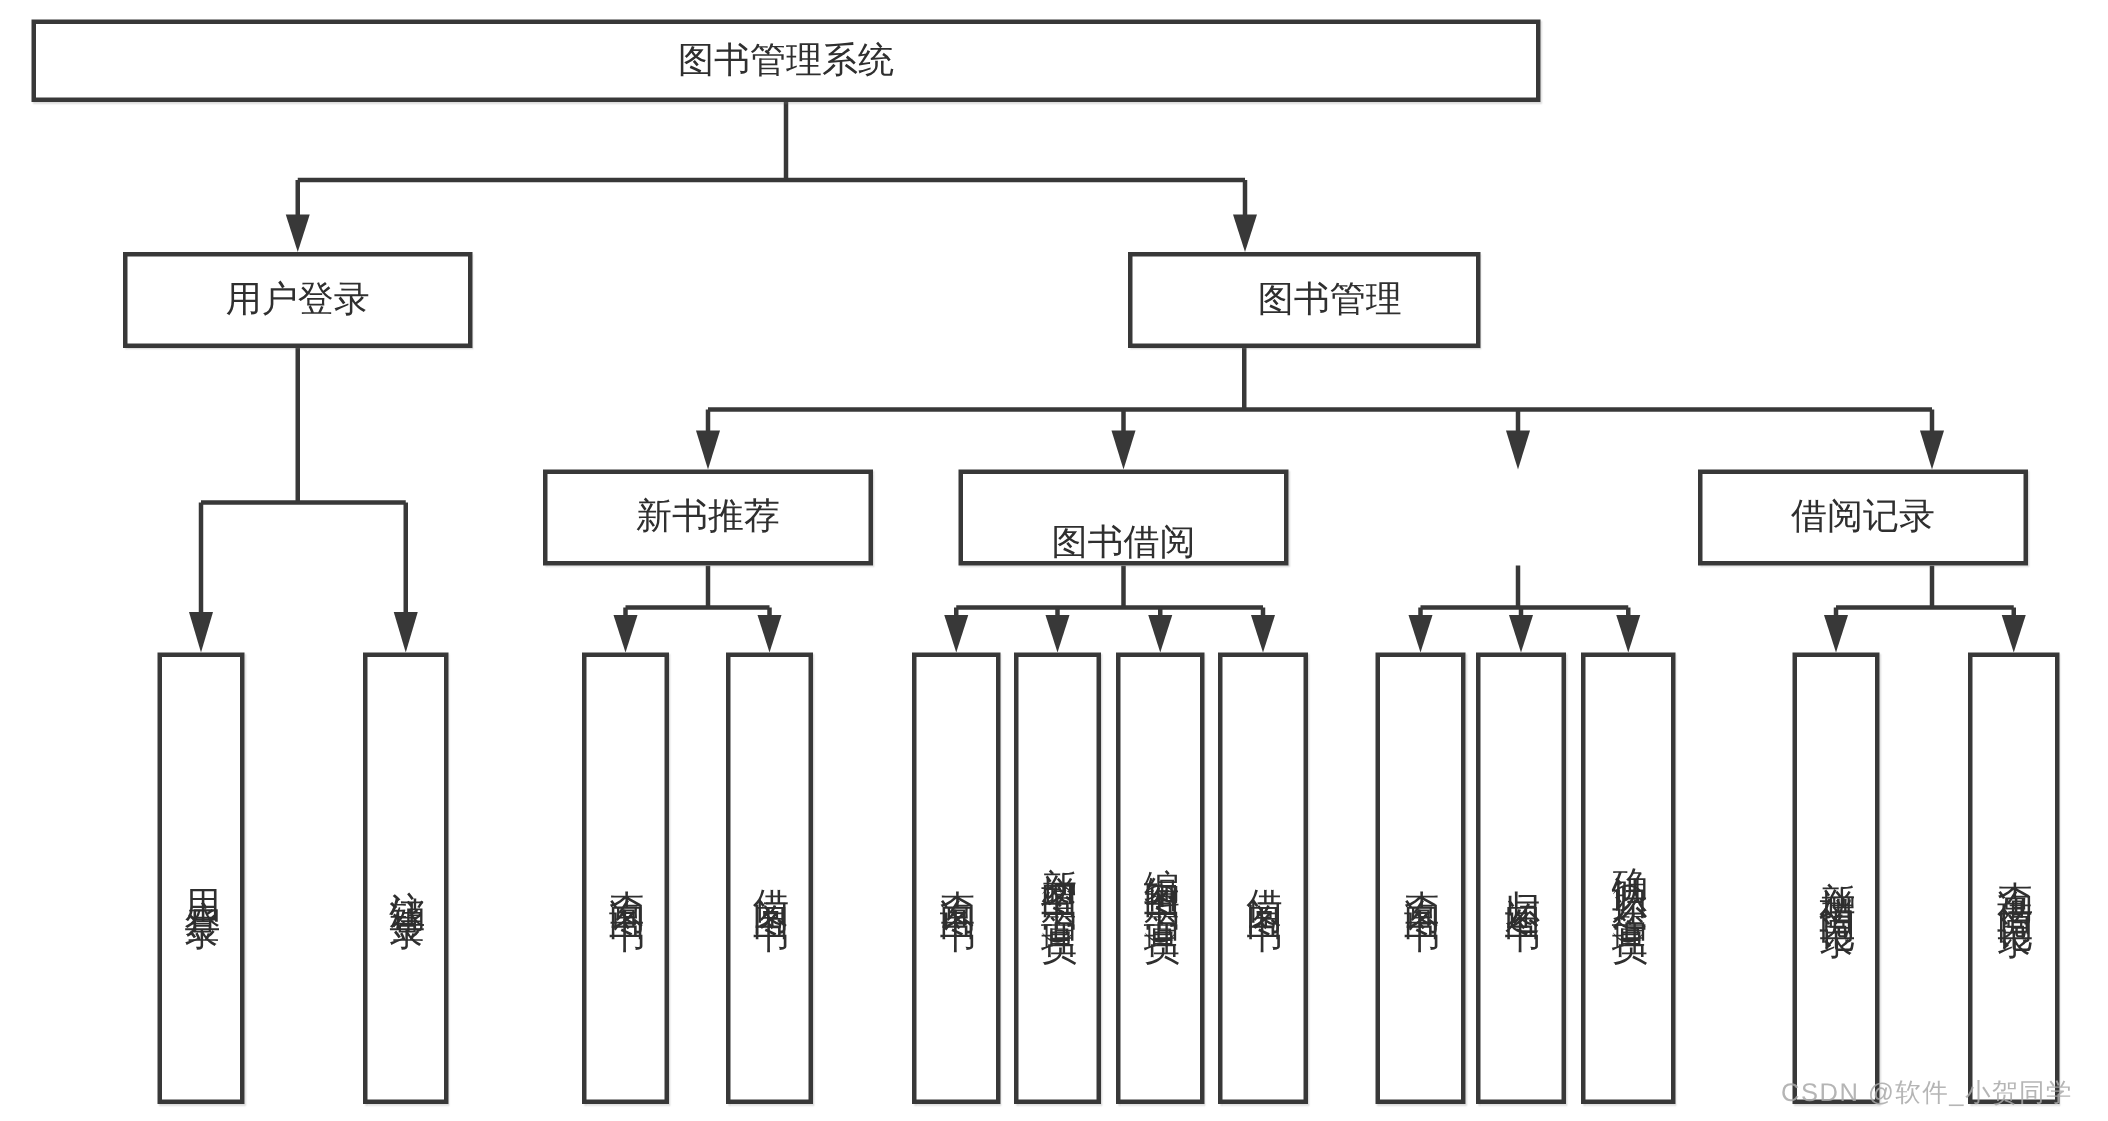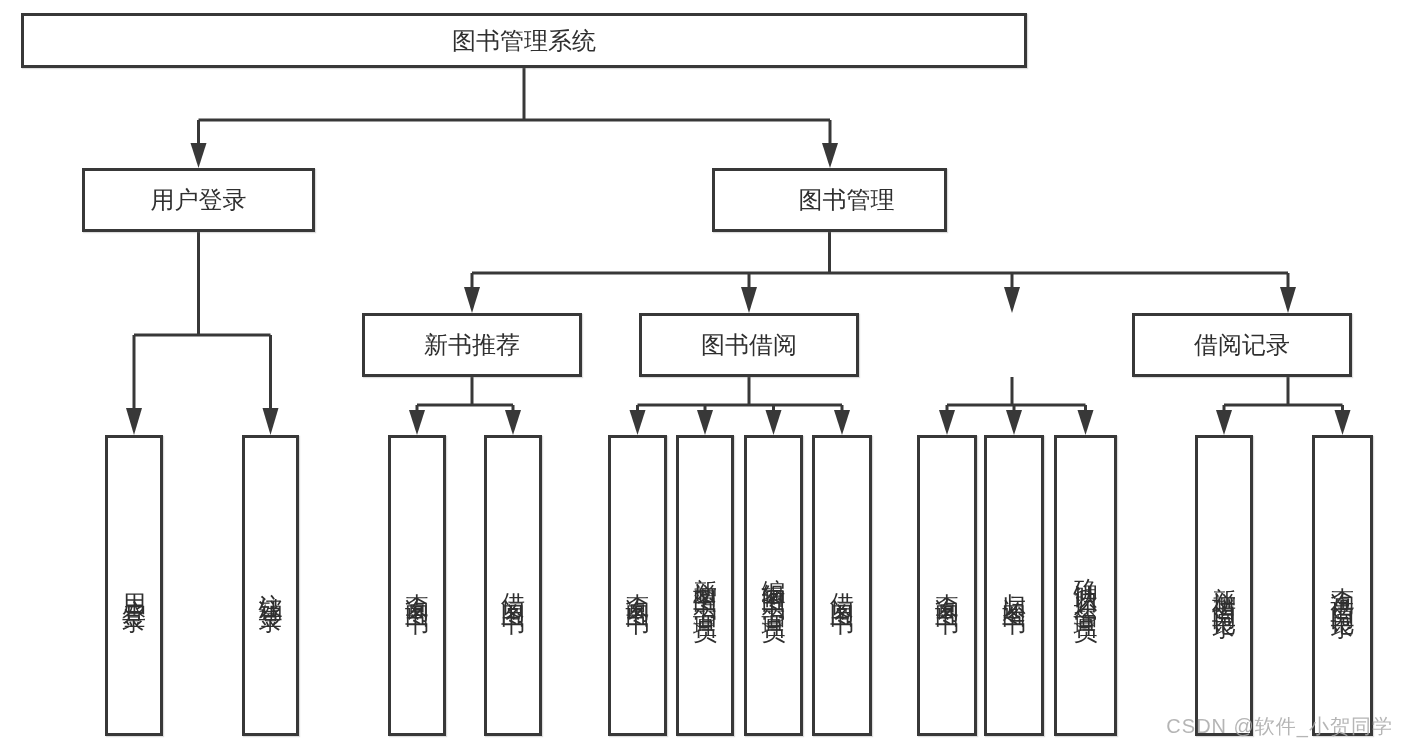--- a/index.html
+++ b/index.html
@@ -29,22 +29,22 @@
     box-shadow:1px 1px 1px rgba(120,120,120,0.25);
   }
   .vbox .vlabel{
     writing-mode:vertical-rl;
     text-orientation:mixed;
     letter-spacing:6px;
     white-space:nowrap;
   }
   .watermark{
     position:absolute;
-    right:12px;bottom:7px;
-    font-size:20px;
+    right:23px;bottom:7px;
+    font-size:17px;
     color:var(--watermark);
     opacity:0.85;
     letter-spacing:1px;
     pointer-events:none;
   }
 </style>
 </head>
 <body>
 
 <div class="canvas">
@@ -115,28 +115,28 @@
     </g>
   </svg>
 
   <div class="box" style="left:21px;top:13px;width:1006px;height:55px;">
     <span>图书管理系统</span>
   </div>
 
   <div class="box" style="left:82px;top:168px;width:233px;height:64px;">
     <span>用户登录</span>
   </div>
-  <div class="box" style="left:712px;top:168px;width:235px;height:64px;padding-left:34px;">
+  <div class="box" style="left:752px;top:168px;width:235px;height:64px;padding-left:34px;">
     <span>图书管理</span>
   </div>
 
   <div class="box" style="left:362px;top:313px;width:220px;height:64px;">
     <span>新书推荐</span>
   </div>
-  <div class="box" style="left:639px;top:313px;width:220px;height:64px;">
+  <div class="box" style="left:639px;top:313px;width:220px;height:64px;align-items:flex-end;">
     <span>图书借阅</span>
   </div>
   <div class="box" style="left:1132px;top:313px;width:220px;height:64px;">
     <span>借阅记录</span>
   </div>
 
   <div class="vbox" style="left:105px;top:435px;width:58px;height:301px;">
     <span class="vlabel">用户登录</span>
   </div>
   <div class="vbox" style="left:242px;top:435px;width:57px;height:301px;">

